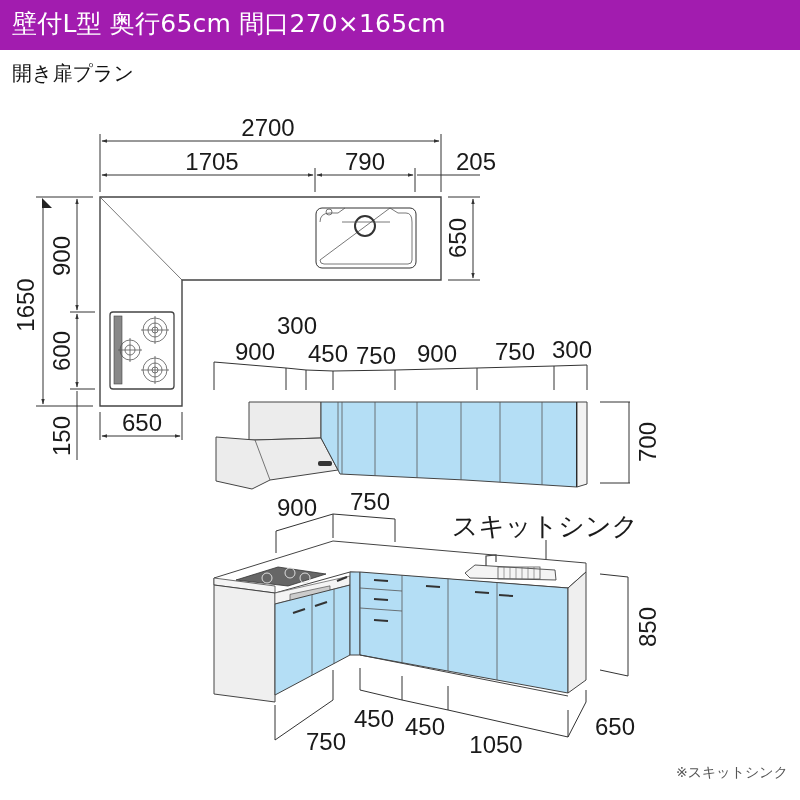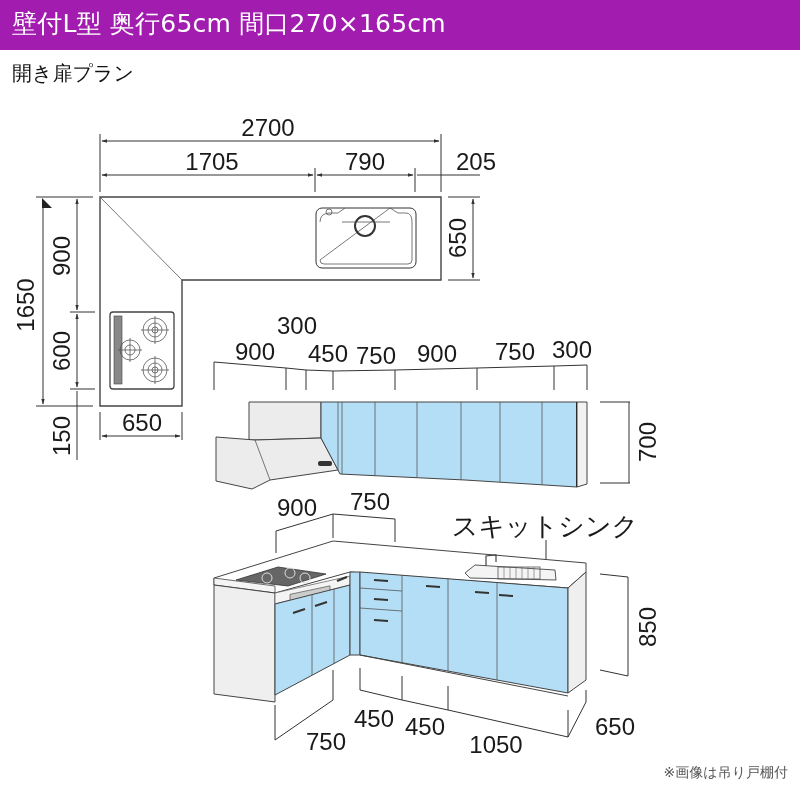--- a/index.html
+++ b/index.html
@@ -230,13 +230,13 @@
     <text class="dim" x="374" y="727" text-anchor="middle">450</text>
     <text class="dim" x="425" y="735" text-anchor="middle">450</text>
     <text class="dim" x="496" y="753" text-anchor="middle">1050</text>
 
     <line class="ln" x1="568" y1="737" x2="586" y2="702"></line>
     <line class="ln" x1="586" y1="690" x2="586" y2="702"></line>
     <text class="dim" x="615" y="735" text-anchor="middle">650</text>
   </g>
 </svg>
 
-<div class="note">※画像は吊り戸棚付</div>
+<div class="note">※スキットシンク</div>
 
 </body></html>

